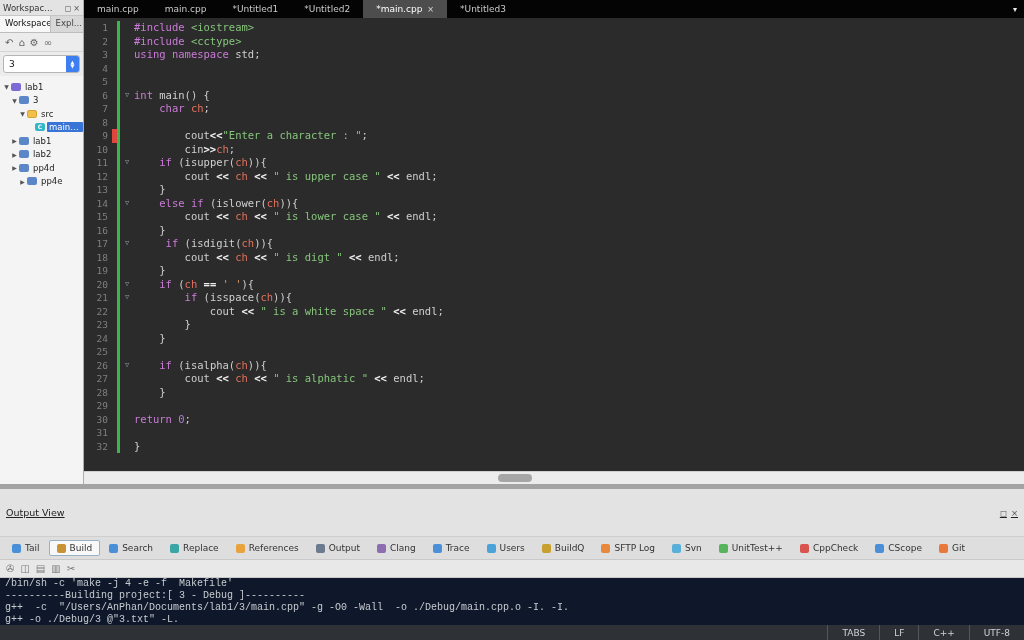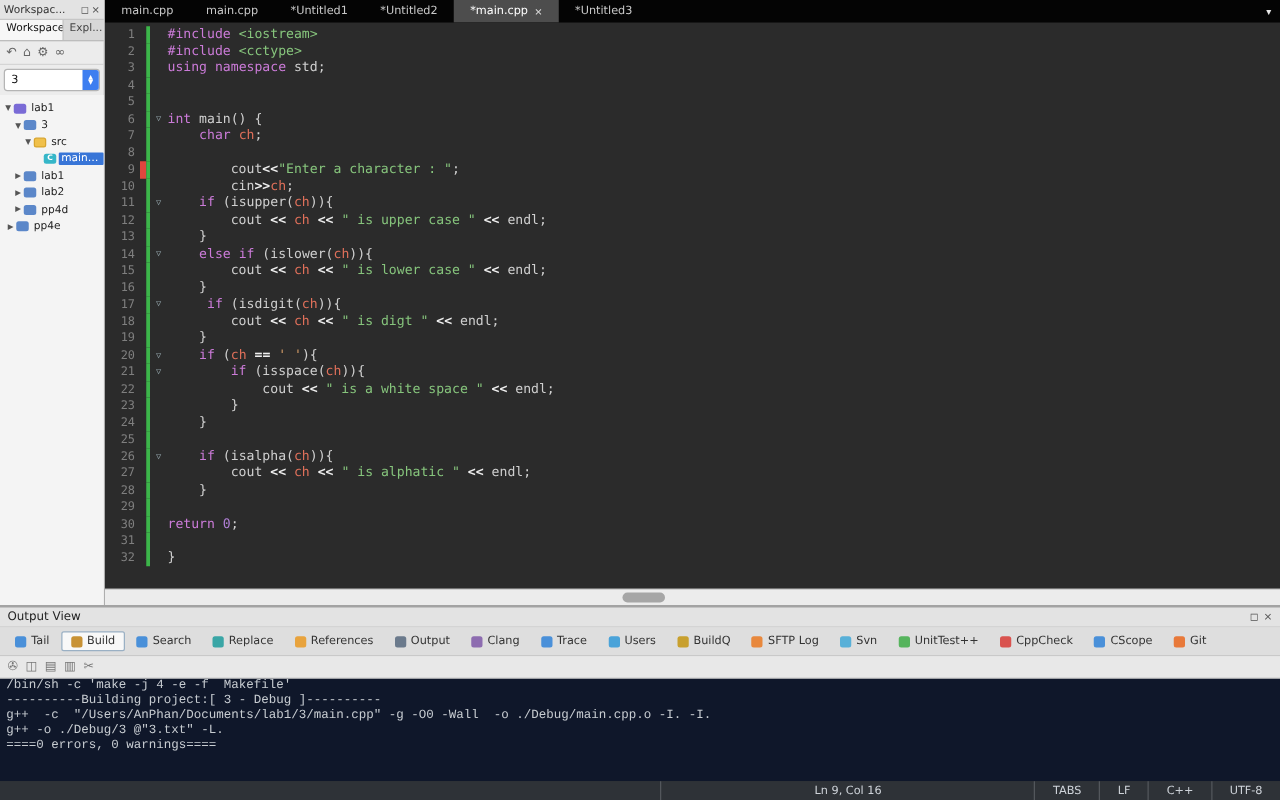--- a/index.html
+++ b/index.html
@@ -50,21 +50,21 @@
   .tk-var{color:#e0705a;}
   .tk-chr{color:#d19a66;}
   .tk-num{color:#b07fd6;}
   .tk-op{color:#f0f0f0;font-weight:bold;}
   .tk-txt{color:#cfcfcf;}
   .hscroll{height:12px;background:#ececec;border-top:1px solid #cfcfcf;position:relative;}
   .hthumb{position:absolute;left:44%;width:34px;top:2px;bottom:2px;background:#a6a6a6;border-radius:5px;}
 
   
   .output{height:141px;display:flex;flex-direction:column;background:#e6e6e6;box-sizing:border-box;}
-  .ov-header{height:15px;background:#e3e3e3;border-top:2px solid #a3a3a3;border-bottom:1px solid #cfcfcf;display:flex;align-items:center;justify-content:space-between;padding:0 6px;font-size:9.5px;color:#222;}
+  .ov-header{height:15px;background:#e3e3e3;border-top:5px solid #a3a3a3;border-bottom:1px solid #cfcfcf;display:flex;align-items:center;justify-content:space-between;padding:16px 6px;font-size:9.5px;color:#222;text-decoration:underline;}
   .ov-hicons span{margin-left:4px;color:#555;font-size:8.5px;}
   .ov-tabs{height:22px;display:flex;align-items:center;gap:1px;padding:0 4px;background:#dedede;border-bottom:1px solid #c9c9c9;overflow:hidden;}
   .ov-tab{display:flex;align-items:center;gap:4px;padding:2px 7px;font-size:9px;color:#333;border:1px solid transparent;border-radius:2px;white-space:nowrap;cursor:default;}
   .ov-tab.active{background:#f8f8f8;border:1px solid #9ab0c4;}
   .ov-ticon{width:9px;height:9px;border-radius:2px;flex:none;}
   .ov-toolbar{height:17px;display:flex;align-items:center;gap:6px;padding:0 6px;background:#e8e8e8;border-bottom:1px solid #c9c9c9;color:#777;font-size:10px;}
   .console{flex:1;background:#0f172a;color:#c7ccd1;font-family:Liberation Mono, monospace;font-size:10px;line-height:12px;padding:0 5px;white-space:pre;overflow:hidden;}
 
   
   .statusbar{height:15px;background:#2e3237;color:#ced3d9;display:flex;align-items:stretch;font-size:9px;}
@@ -129,21 +129,21 @@
           <div class="tree-row" style="padding-left: 10px;">
             <span class="arrow">▶</span>
             <span class="ti ti-project"></span>
             <span class="tree-label">lab2</span>
           </div>
           <div class="tree-row" style="padding-left: 10px;">
             <span class="arrow">▶</span>
             <span class="ti ti-project"></span>
             <span class="tree-label">pp4d</span>
           </div>
-          <div class="tree-row" style="padding-left: 4px;">
+          <div class="tree-row" style="padding-left: 18px;">
             <span class="arrow">▶</span>
             <span class="ti ti-project"></span>
             <span class="tree-label">pp4e</span>
           </div>
         </div>
     </div>
 
     <div class="editor-col">
       <div class="tabbar">
         <span id="etabs" style="display:flex;align-items:stretch;">
@@ -285,21 +285,20 @@
         <span>◫</span>
         <span>▤</span>
         <span>▥</span>
         <span>✂</span>
       </div>
     <div class="console" id="console"><div>/bin/sh -c 'make -j 4 -e -f  Makefile'</div><div>----------Building project:[ 3 - Debug ]----------</div><div>g++  -c  "/Users/AnPhan/Documents/lab1/3/main.cpp" -g -O0 -Wall  -o ./Debug/main.cpp.o -I. -I.</div><div>g++ -o ./Debug/3 @"3.txt" -L.</div><div>====0 errors, 0 warnings====</div></div>
   </div>
 
   <div class="statusbar">
     <span class="st-spacer"></span>
-    <span class="st-cell st-pos">Ln 9, Col 16</span>
     <span id="st-cells" style="display:flex;align-items:stretch;">
         <span class="st-cell">TABS</span>
         <span class="st-cell">LF</span>
         <span class="st-cell">C++</span>
         <span class="st-cell">UTF-8</span>
       </span>
   </div>
 </div>
 
 </body></html>

